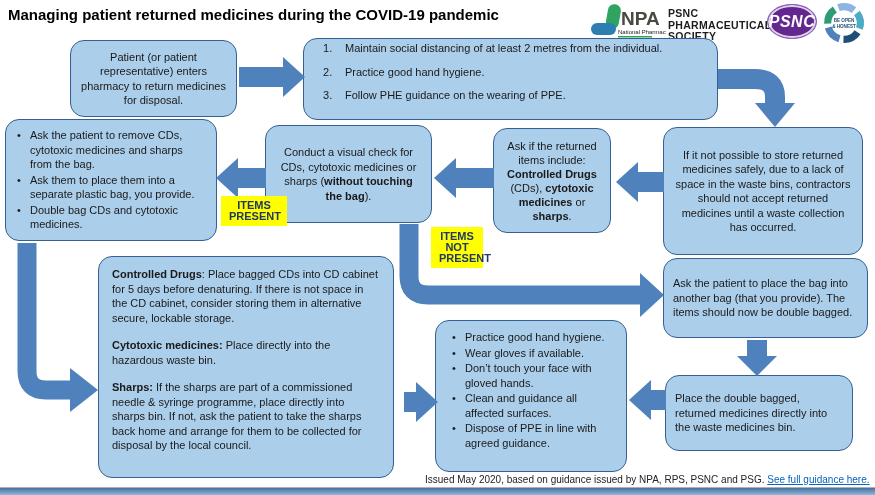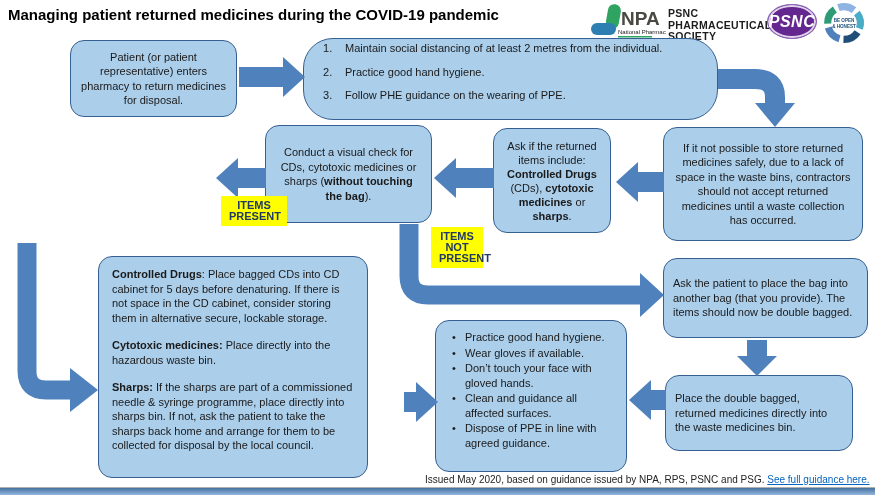--- a/index.html
+++ b/index.html
@@ -83,40 +83,45 @@
       <circle cx="22.5" cy="22.5" r="16" fill="none" stroke="#2e9b77" stroke-width="7" stroke-dasharray="16 84.5" transform="rotate(178 22.5 22.5)"></circle>
       <text x="22.5" y="21.5" font-size="4.5" font-weight="bold" text-anchor="middle" fill="#1f4e79">BE OPEN</text>
       <text x="22.5" y="27.5" font-size="4.5" font-weight="bold" text-anchor="middle" fill="#1f4e79">&amp; HONEST</text>
     </svg>
   </div>
 
   <div class="fbox vcenter tcenter" style="left:70px; top:40px; width:167px; height:77px;">
     <div>Patient (or patient representative) enters pharmacy to return medicines for disposal.</div>
   </div>
 
-  <div class="fbox olist" style="left:303px; top:38px; width:415px; height:82px;border-radius:30px;">
+  <div class="fbox olist" style="left:303px; top:38px; width:415px; height:82px;">
     <div class="oli">Maintain social distancing of at least 2 metres from the individual.</div>
     <div class="oli">Practice good hand hygiene.</div>
     <div class="oli">Follow PHE guidance on the wearing of PPE.</div>
   </div>
 
-  <div class="fbox vcenter tcenter" style="left:663px; top:127px; width:200px; height:114px;">
+  <div class="fbox vcenter tcenter" style="left:663px; top:127px; width:200px; height:128px;">
     <div>If it not possible to store returned medicines safely, due to a lack of space in the waste bins, contractors should not accept returned medicines until a waste collection has occurred.</div>
   </div>
 
   <div class="fbox vcenter tcenter" style="left:493px; top:128px; width:118px; height:105px; line-height:14px;">
     <div><span>Ask if the returned items include: </span><span class="b">Controlled Drugs</span><span> (CDs), </span><span class="b">cytotoxic medicines</span><span> or </span><span class="b">sharps</span><span>.</span></div>
   </div>
 
   <div class="fbox vcenter tcenter" style="left:265px; top:125px; width:167px; height:98px;">
     <div><span>Conduct a visual check for CDs, cytotoxic medicines or sharps (</span><span class="b">without touching the bag</span><span>).</span></div>
   </div>
 
-
-  <div class="fbox" style="left:98px; top:256px; width:270px; height:222px; padding:10px 13px;">
+  <div class="fbox" style="left:5px; top:119px; width:212px; height:122px; padding-top:8px;">
+    <div class="bli">Ask the patient to remove CDs, cytotoxic medicines and sharps from the bag.</div>
+    <div class="bli">Ask them to place them into a separate plastic bag, you provide.</div>
+    <div class="bli">Double bag CDs and cytotoxic medicines.</div>
+  </div>
+
+  <div class="fbox" style="left:98px; top:256px; width:296px; height:222px; padding:10px 13px;">
     <div class="para"><span class="b">Controlled Drugs</span><span>: Place bagged CDs into CD cabinet for 5 days before denaturing. If there is not space in the CD cabinet, consider storing them in alternative secure, lockable storage.</span></div>
     <div class="para"><span class="b">Cytotoxic medicines:</span><span> Place directly into the hazardous waste bin.</span></div>
     <div class="para"><span class="b">Sharps:</span><span> If the sharps are part of a commissioned needle &amp; syringe programme, place directly into sharps bin. If not, ask the patient to take the sharps back home and arrange for them to be collected for disposal by the local council.</span></div>
   </div>
 
   <div class="fbox vcenter" style="left:663px; top:258px; width:205px; height:80px;">
     <div>Ask the patient to place the bag into another bag (that you provide). The items should now be double bagged.</div>
   </div>
 
   <div class="fbox vcenter" style="left:665px; top:375px; width:188px; height:76px;">

